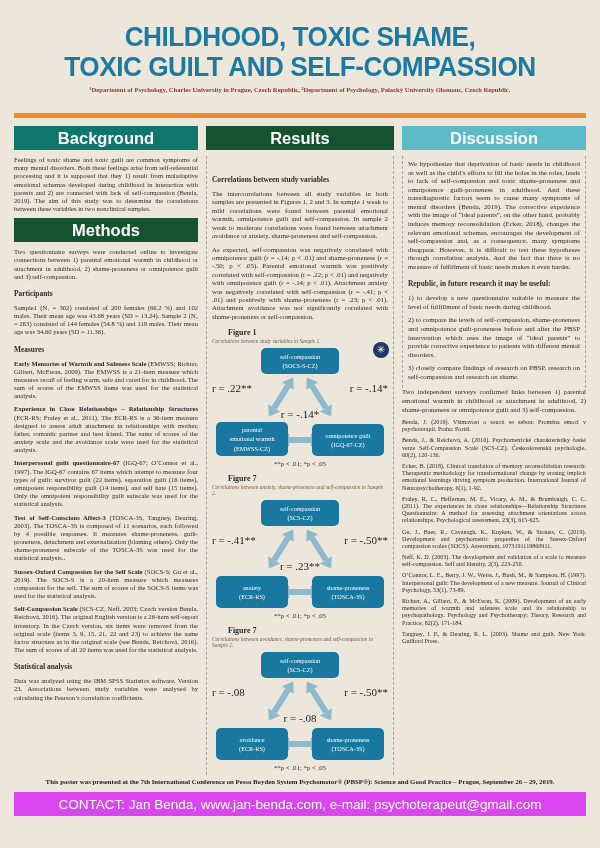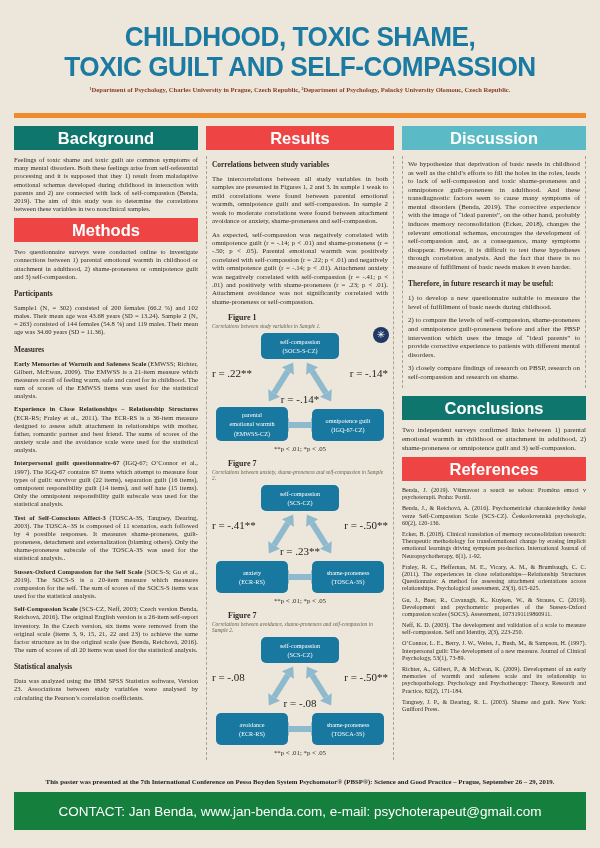--- a/index.html
+++ b/index.html
@@ -13,21 +13,21 @@
   .affil{margin-top:4px;font-size:6.6px;color:#8a3b2b;font-weight:bold;}
   .topbar{position:absolute;top:113px;left:14px;width:572px;height:5px;background:#ef8b2d;}
   
   .col{position:absolute;top:126px;}
   .col1{left:14px;width:184px;}
   .col2{left:206px;width:188px;}
   .col3{left:402px;width:184px;}
   .sec-hdr{height:24px;line-height:24px;text-align:center;color:#fff;
            font-family:"Liberation Sans",sans-serif;font-weight:bold;font-size:16.5px;margin-bottom:6px;}
   .sec-orange{background:#0f766e;}
-  .sec-teal{background:#ef4444;}
+  .sec-teal{background:#14532d;}
   .sec-cyan{background:#5abac5;}
   .body-txt{font-size:6.6px;line-height:1.24;text-align:justify;margin:0 0 5px 0;}
   .col2 .body-txt{font-size:6.8px;}
   .col3 .body-txt{font-size:6.9px;}
   .sub-hd{font-size:7.4px;font-weight:bold;margin:8px 0 6px 0;}
   .lead{font-weight:bold;}
   .refs p{font-size:6.1px;line-height:1.18;text-align:justify;margin:0 0 4px 0;}
   .dashedbox{border-left:1px dashed #a9a191;border-right:1px dashed #a9a191;padding:4px 5px 2px 5px;}
   
   .figure{position:relative;margin:7px 0 2px 0;}
@@ -51,21 +51,21 @@
   .darrow::after{right:-10px;border-left:10px solid #8fbacd;}
   .diag-l{width:26px;left:56px;top:46px;transform:rotate(-58deg);}
   .diag-r{width:26px;right:56px;top:46px;transform:rotate(58deg);}
   .horiz{width:22px;left:50%;transform:translateX(-50%);bottom:13px;}
   .fig-sig{text-align:center;font-size:6.8px;margin:4px 0 2px 0;}
   .badge{position:absolute;right:-1px;top:14px;width:16px;height:16px;border-radius:50%;
          background:#1f3864;color:#fff;font-size:10px;line-height:16px;text-align:center;}
   
   .foot-note{position:absolute;top:778px;left:0;width:600px;text-align:center;
              font-size:6.8px;font-weight:bold;color:#1c1c1c;}
-  .contact{position:absolute;top:792px;left:14px;width:572px;height:38px;background:#15803d;
+  .contact{position:absolute;top:792px;left:14px;width:572px;height:24px;background:#d946ef;
            color:#fff;font-family:"Liberation Sans",sans-serif;font-size:13.5px;
            display:flex;align-items:center;justify-content:center;}
 </style>
 </head>
 <body>
 
 <div class="poster">
 
   <div class="hdr">
     <div class="title">
@@ -94,21 +94,21 @@
     <p class="body-txt"><span class="lead">Sussex-Oxford Compassion for the Self Scale</span><span> (SOCS-S; Gu et al., 2019). The SOCS-S is a 20-item measure which measures compassion for the self. The sum of scores of the SOCS-S items was used for the statistical analysis.</span></p>
     <p class="body-txt"><span class="lead">Self-Compassion Scale</span><span> (SCS-CZ, Neff, 2003; Czech version Benda, Reichová, 2016). The original English version is a 26-item self-report inventory. In the Czech version, six items were removed from the original scale (items 3, 9, 15, 21, 22 and 23) to achieve the same factor structure as in the original scale (see Benda, Reichová, 2016). The sum of scores of all 20 items was used for the statistical analysis.</span></p>
 
     <div class="sub-hd">Statistical analysis</div>
     <p class="body-txt">Data was analyzed using the IBM SPSS Statistics software, Version 23. Associations between study variables were analysed by calculating the Pearson’s correlation coefficients.</p>
   </div>
 
   <div class="col col2">
     <div class="sec-hdr sec-teal">Results</div>
     <div class="dashedbox">
-      <div class="sub-hd" style="margin-top:0;">Correlations between study variables</div>
+      <div class="sub-hd" style="margin-top:15px;">Correlations between study variables</div>
       <p class="body-txt">The intercorrelations between all study variables in both samples are presented in Figures 1, 2 and 3. In sample 1 weak to mild correlations were found between parental emotional warmth, omnipotence guilt and self-compassion. In sample 2 weak to moderate correlations were found between attachment avoidance or anxiety, shame-proneness and self-compassion.</p>
       <p class="body-txt">As expected, self-compassion was negatively correlated with omnipotence guilt (r = -.14; p &lt; .01) and shame-proneness (r = -.50; p &lt; .05). Parental emotional warmth was positively correlated with self-compassion (r = .22; p &lt; .01) and negatively with omnipotence guilt (r = -.14; p &lt; .01). Attachment anxiety was negatively correlated with self-compassion (r = -.41; p &lt; .01) and positively with shame-proneness (r = .23; p &lt; .01). Attachment avoidance was not significantly correlated with shame-proneness or self-compassion.</p>
 
       <div class="figure">
         <div class="fig-label">Figure 1</div>
         <div class="fig-caption">Correlations between study variables in Sample 1.</div>
         <div class="badge">✳</div>
         <div class="fig-diagram">
           <div class="darrow diag-l"></div>
           <div class="darrow diag-r"></div>
@@ -166,30 +166,28 @@
         </div>
         <div class="fig-sig">**p &lt; .01; *p &lt; .05</div>
       </div>
     </div>
   </div>
 
   <div class="col col3">
     <div class="sec-hdr sec-cyan">Discussion</div>
     <div class="dashedbox">
       <p class="body-txt">We hypothesize that deprivation of basic needs in childhood as well as the child’s efforts to fill the holes in the roles, leads to lack of self-compassion and toxic shame-proneness and omnipotence guilt-proneness in adulthood. And these transdiagnostic factors seem to cause many symptoms of mental disorders (Benda, 2019). The corrective experience with the image of “ideal parents”, on the other hand, probably induces memory reconsolidation (Ecker, 2018), changes the relevant emotional schemas, encourages the development of self-compassion and, as a consequence, many symptoms disappear. However, it is difficult to test these hypotheses through correlation analysis. And the fact that there is no measure of fulfillment of basic needs makes it even harder.</p>
-      <div class="sub-hd">Therefore, in future research it may be useful:</div>
+      <div class="sub-hd">Republic, in future research it may be useful:</div>
       <p class="body-txt">1) to develop a new questionnaire suitable to measure the level of fulfillment of basic needs during childhood.</p>
       <p class="body-txt">2) to compare the levels of self-compassion, shame-proneness and omnipotence guilt-proneness before and after the PBSP intervention which uses the image of “ideal parents” to provide corrective experience to patients with different mental disorders.</p>
       <p class="body-txt">3) closely compare findings of research on PBSP, research on self-compassion and research on shame.</p>
     </div>
 
-    <div class="sec-hdr sec-orange" style="margin-top:8px;">Conclusions</div>
     <p class="body-txt">Two independent surveys confirmed links between 1) parental emotional warmth in childhood or attachment in adulthood, 2) shame-proneness or omnipotence guilt and 3) self-compassion.</p>
 
-    <div class="sec-hdr sec-teal" style="margin-top:4px;">References</div>
     <div class="refs">
       <p>Benda, J. (2019). Všímavost a soucit se sebou: Proměna emocí v psychoterapii. Praha: Portál.</p>
       <p>Benda, J., &amp; Reichová, A. (2016). Psychometrické charakteristiky české verze Self-Compassion Scale (SCS-CZ). Československá psychologie, 60(2), 120-136.</p>
       <p>Ecker, B. (2018). Clinical translation of memory reconsolidation research: Therapeutic methodology for transformational change by erasing implicit emotional learnings driving symptom production. International Journal of Neuropsychotherapy, 6(1), 1-92.</p>
       <p>Fraley, R. C., Heffernan, M. E., Vicary, A. M., &amp; Brumbaugh, C. C. (2011). The experiences in close relationships—Relationship Structures Questionnaire: A method for assessing attachment orientations across relationships. Psychological assessment, 23(3), 615-625.</p>
       <p>Gu, J., Baer, R., Cavanagh, K., Kuyken, W., &amp; Strauss, C. (2019). Development and psychometric properties of the Sussex-Oxford compassion scales (SOCS). Assessment, 1073191119860911.</p>
       <p>Neff, K. D. (2003). The development and validation of a scale to measure self-compassion. Self and Identity, 2(3), 223-250.</p>
       <p>O’Connor, L. E., Berry, J. W., Weiss, J., Bush, M., &amp; Sampson, H. (1997). Interpersonal guilt: The development of a new measure. Journal of Clinical Psychology, 53(1), 73-89.</p>
       <p>Richter, A., Gilbert, P., &amp; McEwan, K. (2009). Development of an early memories of warmth and safeness scale and its relationship to psychopathology. Psychology and Psychotherapy: Theory, Research and Practice, 82(2), 171-184.</p>
       <p>Tangney, J. P., &amp; Dearing, R. L. (2003). Shame and guilt. New York: Guilford Press.</p>

